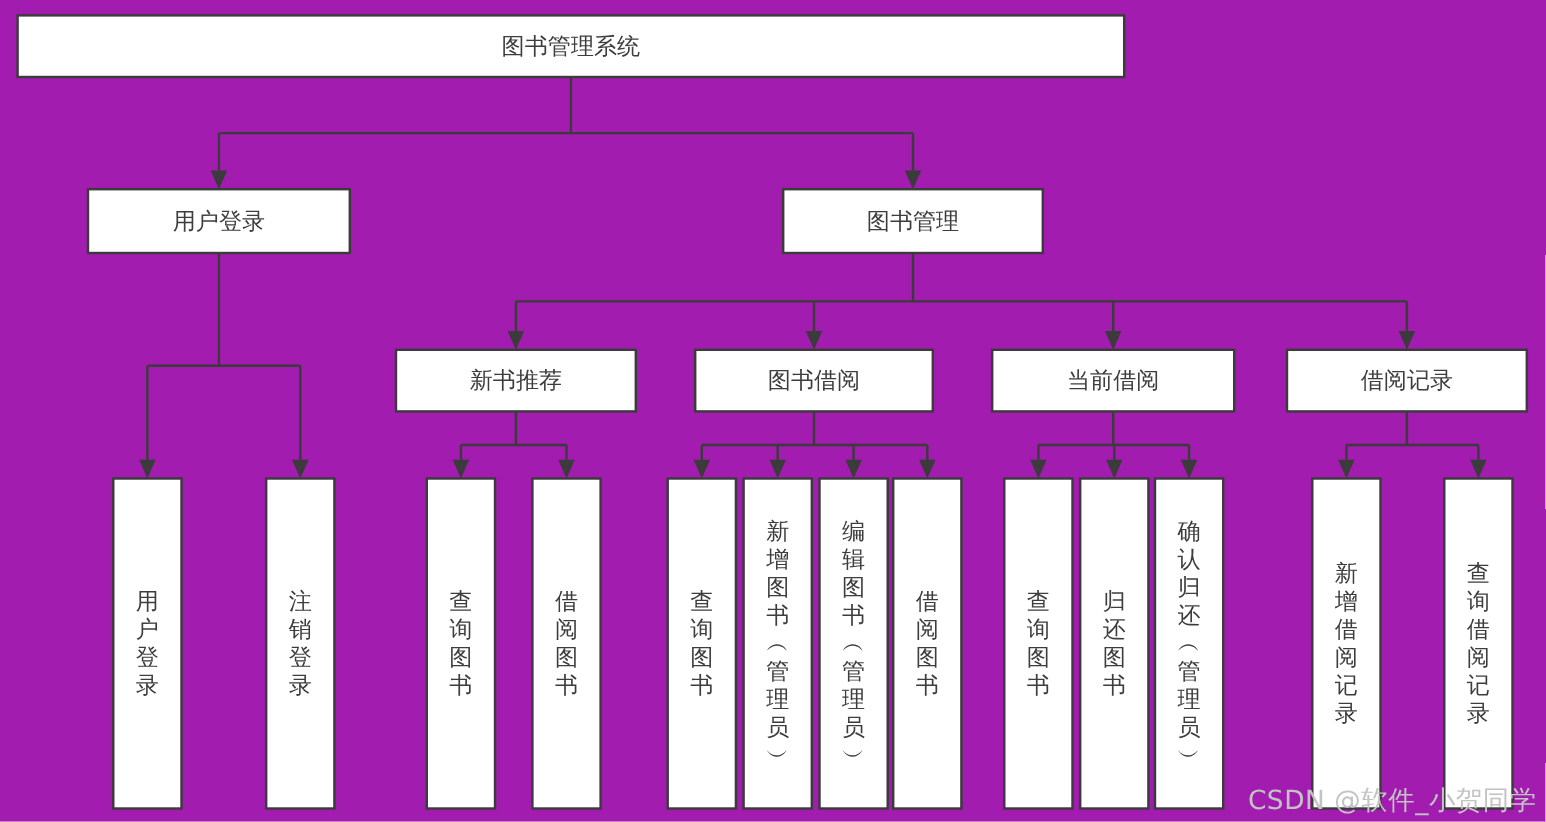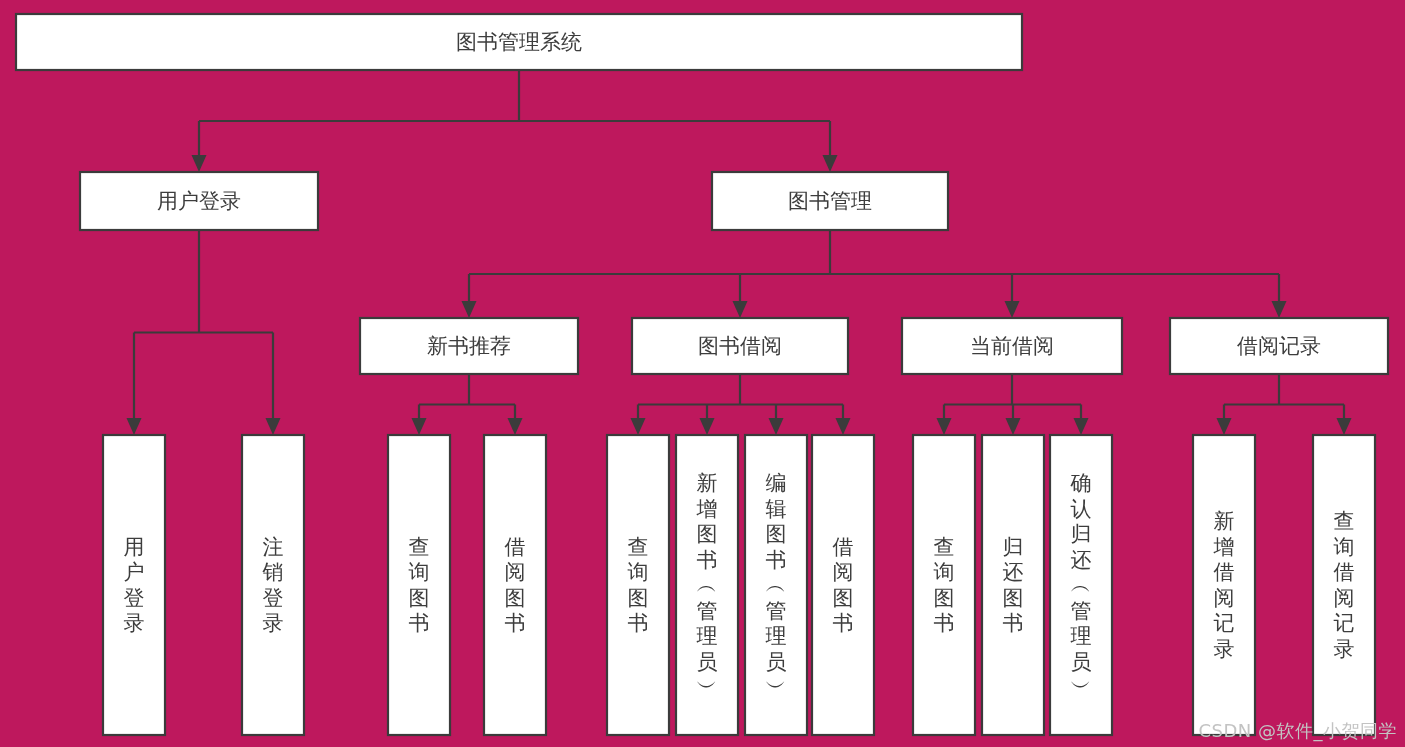--- a/index.html
+++ b/index.html
@@ -4,21 +4,21 @@
 <style>
   html, body {
     margin: 0;
     padding: 0;
     background: #ffffff;
   }
   #page {
     position: relative;
     width: 1405px;
     height: 747px;
-    background: #be185d;
+    background: #a21caf;
     font-family: "DejaVu Sans", "Liberation Sans", sans-serif;
     overflow: hidden;
   }
   svg.diagram {
     position: absolute;
     left: 0;
     top: 0;
     width: 1405px;
     height: 747px;
   }
@@ -47,21 +47,21 @@
   }
   .arrow-head {
     fill: #3b3b3b;
     stroke: none;
   }
   .watermark {
     position: absolute;
     right: 8px;
     bottom: 4px;
     color: #c3c3c3;
-    font-size: 18px;
+    font-size: 24px;
     font-family: "DejaVu Sans", "Liberation Sans", sans-serif;
     white-space: nowrap;
     letter-spacing: 0.5px;
   }
 </style>
 </head>
 <body>
 
 <div id="page">
   <svg class="diagram" viewBox="0 0 1405 747">

